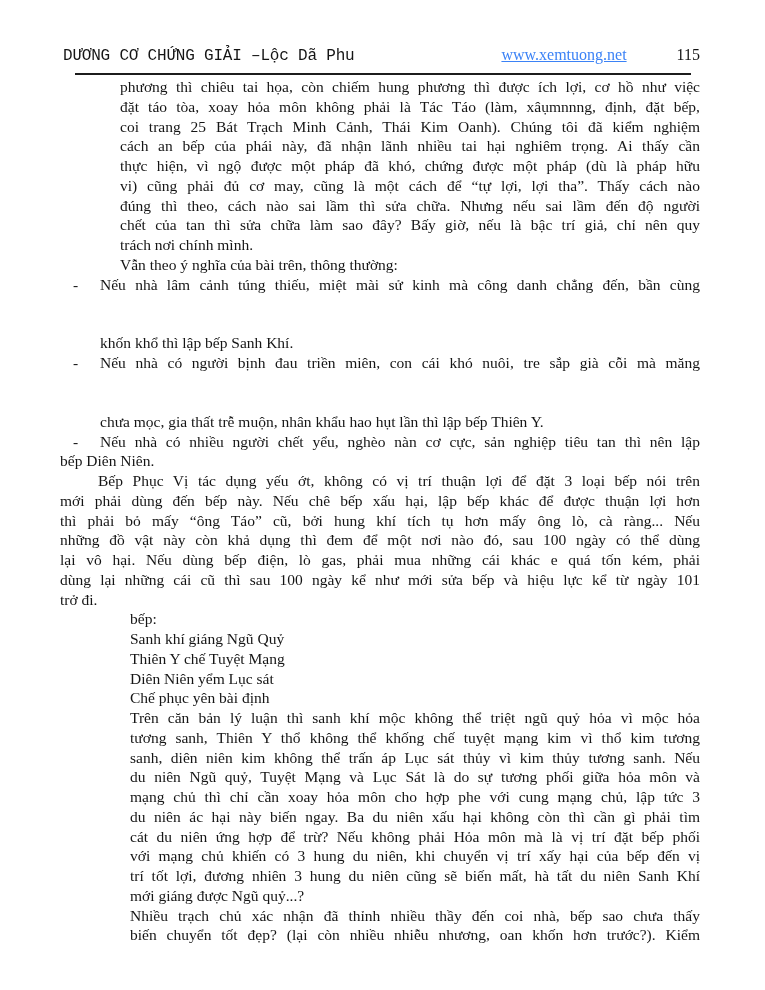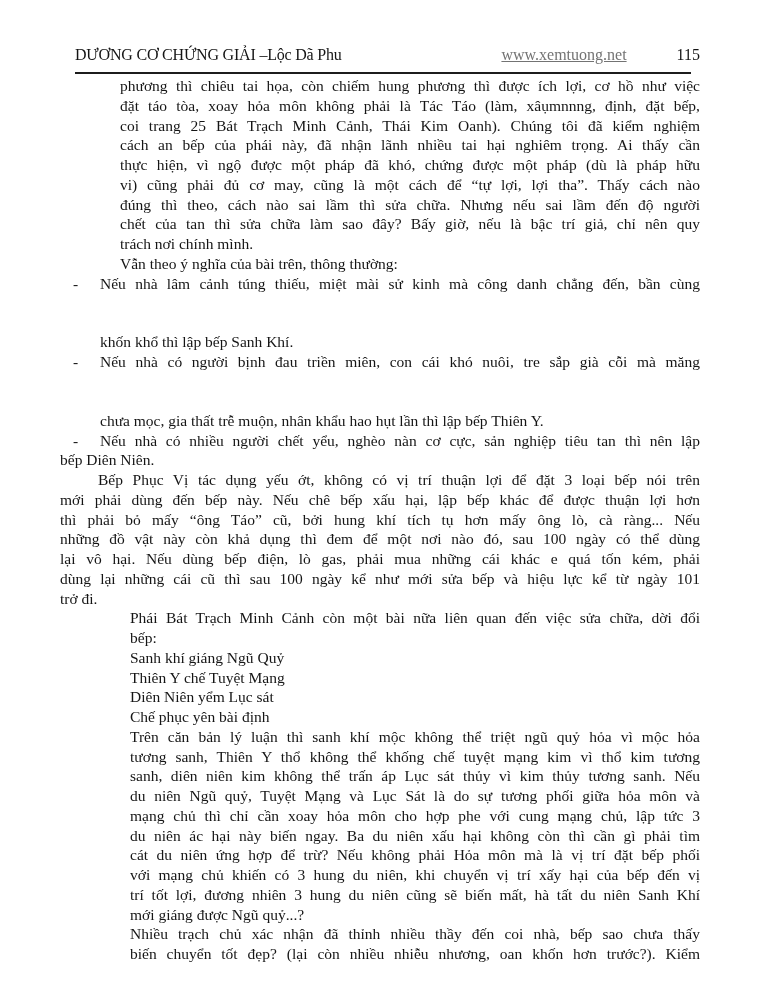--- a/index.html
+++ b/index.html
@@ -13,21 +13,21 @@
   }
   .content{
     position:absolute;left:60px;top:0;width:640px;
   }
   .header{
     display:flex;align-items:baseline;
     padding-top:46px;
     font-size:16px;
     white-space:nowrap;
   }
-  .h-title{flex:1;margin-left:15px;letter-spacing:-0.2px;}
+  .h-title{flex:1;margin-left:3px;letter-spacing:-0.2px;font-family:Liberation Mono, monospace;}
   .h-link{text-decoration:underline;cursor:pointer;}
   .h-page{margin-left:50px;}
   .rule{
     margin-top:8px;margin-left:15px;width:616px;
     border-top:2px solid #1c1c1c;
   }
   .lines{
     margin-top:2px;
     font-size:15.5px;
     line-height:19.75px;
@@ -42,21 +42,21 @@
   .bullet{margin-left:40px;}
   .bullet .dash{position:absolute;left:-27px;top:0;}
 </style>
 </head>
 <body>
 
 <div class="page">
   <div class="content">
     <div class="header">
       <span class="h-title">DƯƠNG CƠ CHỨNG GIẢI –Lộc Dã Phu</span>
-      <span class="h-link" style="color: #737373;">www.xemtuong.net</span>
+      <span class="h-link" style="color: #3b82f6;">www.xemtuong.net</span>
       <span class="h-page">115</span>
     </div>
     <div class="rule"></div>
     <div class="lines" id="body-lines">
         <div class="line m1 just">phương thì chiêu tai họa, còn chiếm hung phương thì được ích lợi, cơ hồ như việc</div>
         <div class="line m1 just">đặt táo tòa, xoay hỏa môn không phải là Tác Táo (làm, xâụmnnng, định, đặt bếp,</div>
         <div class="line m1 just">coi trang 25 Bát Trạch Minh Cảnh, Thái Kim Oanh). Chúng tôi đã kiểm nghiệm</div>
         <div class="line m1 just">cách an bếp của phái này, đã nhận lãnh nhiều tai hại nghiêm trọng. Ai thấy cần</div>
         <div class="line m1 just">thực hiện, vì ngộ được một pháp đã khó, chứng được một pháp (dù là pháp hữu</div>
         <div class="line m1 just">vi) cũng phải đủ cơ may, cũng là một cách để “tự lợi, lợi tha”. Thấy cách nào</div>
@@ -70,21 +70,20 @@
         <div class="line m2">chưa mọc, gia thất trễ muộn, nhân khẩu hao hụt lần thì lập bếp Thiên Y.</div>
         <div class="line bullet just"><span class="dash">-</span>Nếu nhà có nhiều người chết yểu, nghèo nàn cơ cực, sản nghiệp tiêu tan thì nên lập</div>
         <div class="line m0">bếp Diên Niên.</div>
         <div class="line mc just">Bếp Phục Vị tác dụng yếu ớt, không có vị trí thuận lợi để đặt 3 loại bếp nói trên</div>
         <div class="line m0 just">mới phải dùng đến bếp này. Nếu chê bếp xấu hại, lập bếp khác để được thuận lợi hơn</div>
         <div class="line m0 just">thì phải bỏ mấy “ông Táo” cũ, bởi hung khí tích tụ hơn mấy ông lò, cà ràng... Nếu</div>
         <div class="line m0 just">những đồ vật này còn khả dụng thì đem để một nơi nào đó, sau 100 ngày có thể dùng</div>
         <div class="line m0 just">lại vô hại. Nếu dùng bếp điện, lò gas, phải mua những cái khác e quá tốn kém, phải</div>
         <div class="line m0 just">dùng lại những cái cũ thì sau 100 ngày kể như mới sửa bếp và hiệu lực kể từ ngày 101</div>
         <div class="line m0">trở đi.</div>
-        <div class="line m3 just">Phái Bát Trạch Minh Cảnh còn một bài nữa liên quan đến việc sửa chữa, dời đổi</div>
         <div class="line m3">bếp:</div>
         <div class="line m3">Sanh khí giáng Ngũ Quỷ</div>
         <div class="line m3">Thiên Y chế Tuyệt Mạng</div>
         <div class="line m3">Diên Niên yểm Lục sát</div>
         <div class="line m3">Chế phục yên bài định</div>
         <div class="line m3 just">Trên căn bản lý luận thì sanh khí mộc không thể triệt ngũ quỷ hỏa vì mộc hỏa</div>
         <div class="line m3 just">tương sanh, Thiên Y thổ không thể khống chế tuyệt mạng kim vì thổ kim tương</div>
         <div class="line m3 just">sanh, diên niên kim không thể trấn áp Lục sát thủy vì kim thủy tương sanh. Nếu</div>
         <div class="line m3 just">du niên Ngũ quỷ, Tuyệt Mạng và Lục Sát là do sự tương phối giữa hỏa môn và</div>
         <div class="line m3 just">mạng chủ thì chỉ cần xoay hỏa môn cho hợp phe với cung mạng chủ, lập tức 3</div>

